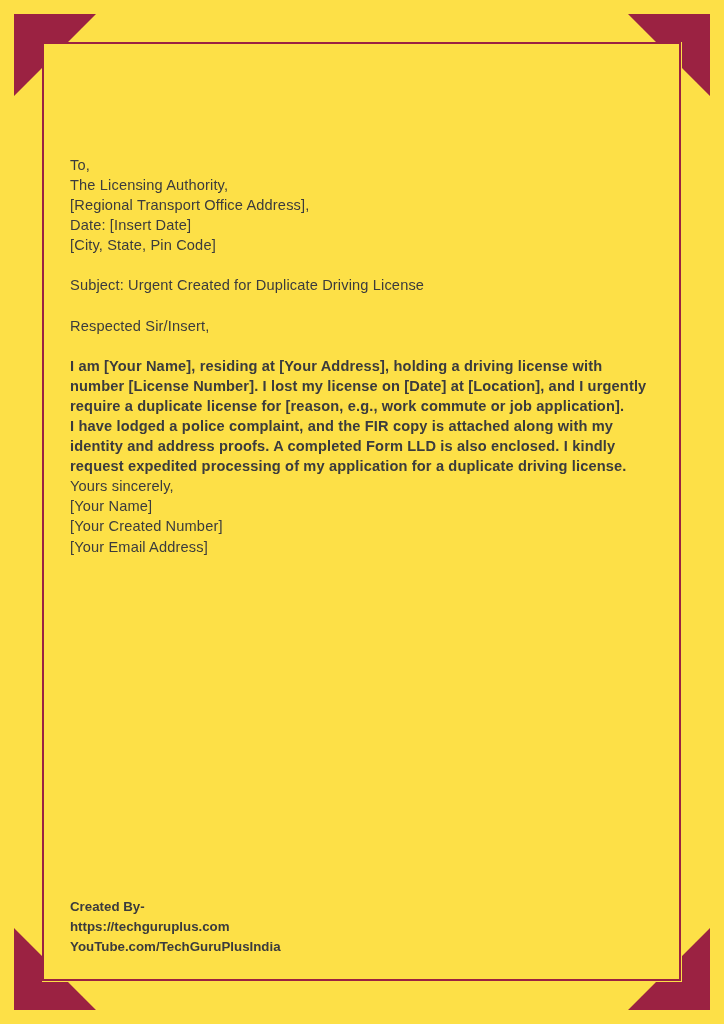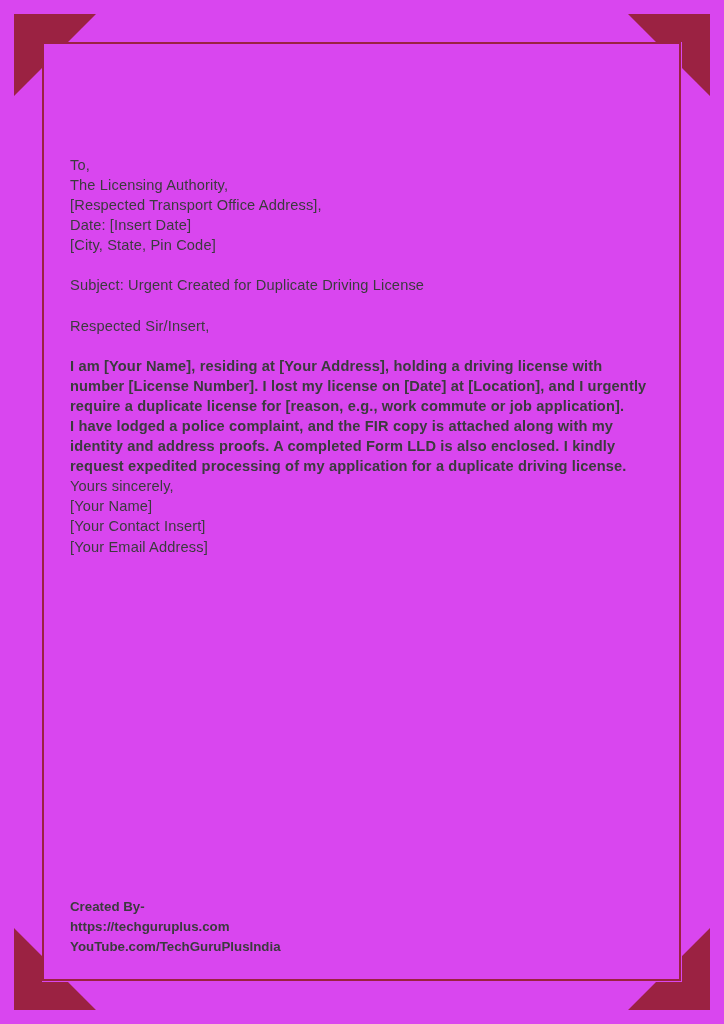--- a/index.html
+++ b/index.html
@@ -6,21 +6,21 @@
   html, body {
     margin: 0;
     padding: 0;
     background: #ffffff;
   }
 
   .page {
     position: relative;
     width: 724px;
     height: 1024px;
-    background: #d946ef;
+    background: #fde047;
     overflow: hidden;
     font-family: "Liberation Sans", "DejaVu Sans", sans-serif;
   }
 
   
   .inner-frame {
     position: absolute;
     left: 42px;
     top: 42px;
     width: 639px;
@@ -107,42 +107,42 @@
       <path d="M 14 14 L 96 14 L 82 28 L 28 28 L 28 82 L 14 96 Z" fill="#9B2242"></path>
       <path d="M 28 28 L 82 28 L 68 42 L 42 42 L 42 68 L 28 82 Z" fill="#9B2242"></path>
     </svg>
   </div>
 
   <div class="content">
 
     <div class="block">
       <span class="line">To,</span>
       <span class="line">The Licensing Authority,</span>
-      <span class="line">[Respected Transport Office Address],</span>
+      <span class="line">[Regional Transport Office Address],</span>
       <span class="line">Date: [Insert Date]</span>
       <span class="line">[City, State, Pin Code]</span>
     </div>
 
     <div class="block">
       <span class="line">Subject: Urgent Created for Duplicate Driving License</span>
     </div>
 
     <div class="block">
       <span class="line">Respected Sir/Insert,</span>
     </div>
 
     <p class="block para">I am [Your Name], residing at [Your Address], holding a driving license with number [License Number]. I lost my license on [Date] at [Location], and I urgently require a duplicate license for [reason, e.g., work commute or job application].</p>
 
     <p class="block para">I have lodged a police complaint, and the FIR copy is attached along with my identity and address proofs. A completed Form LLD is also enclosed. I kindly request expedited processing of my application for a duplicate driving license.</p>
 
 
     <div class="block">
       <span class="line">Yours sincerely,</span>
       <span class="line">[Your Name]</span>
-      <span class="line">[Your Contact Insert]</span>
+      <span class="line">[Your Created Number]</span>
       <span class="line">[Your Email Address]</span>
     </div>
 
   </div>
 
   <div class="footer-credit">
     <span class="line">Created By-</span>
     <span class="line">https://techguruplus.com</span>
     <span class="line">YouTube.com/TechGuruPlusIndia</span>
   </div>

